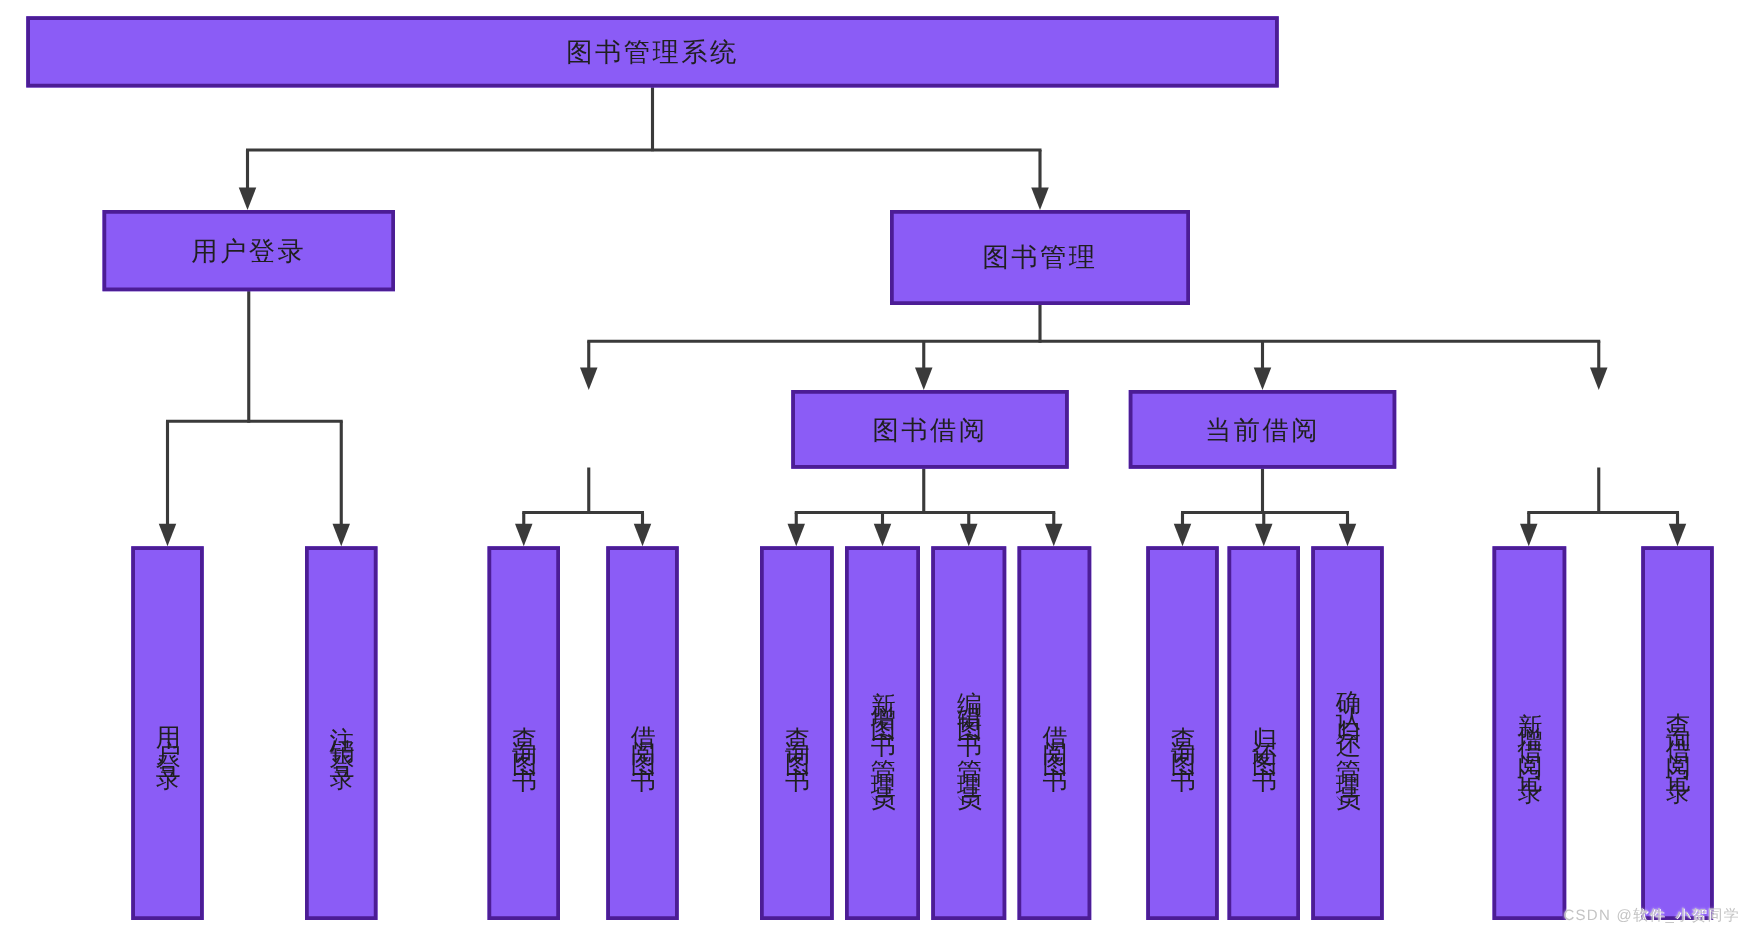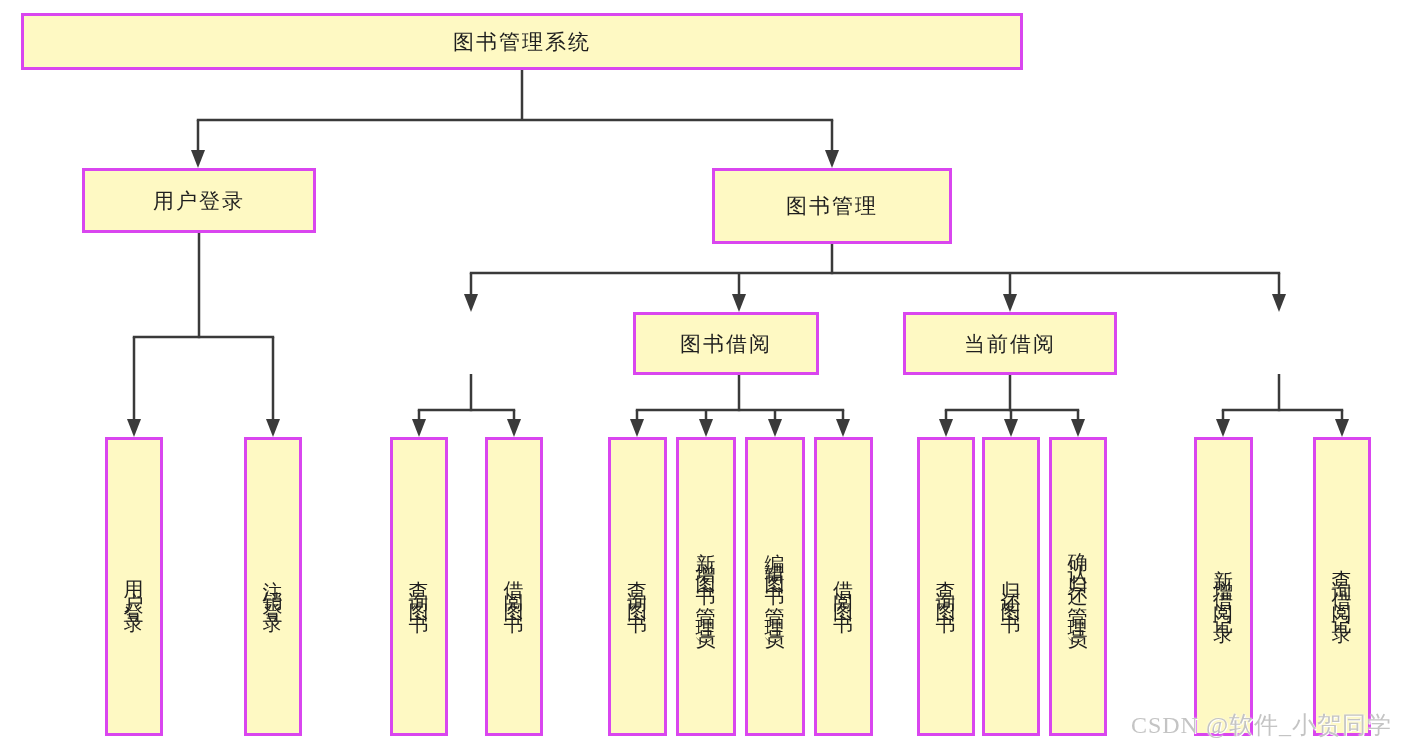--- a/index.html
+++ b/index.html
@@ -2,34 +2,34 @@
 <html><head>
 <meta charset="utf-8">
 <style>
   html,body{margin:0;padding:0;background:#ffffff;}
   .stage{
     position:relative;width:1405px;height:747px;background:#ffffff;
     font-family:"Liberation Sans", sans-serif;color:#1f1f1f;overflow:hidden;
   }
   .wires{position:absolute;left:0;top:0;z-index:1;}
   .box{
-    position:absolute;box-sizing:border-box;background:#fef9c3;
-    border:3px solid #d946ef;display:flex;align-items:center;justify-content:center;
+    position:absolute;box-sizing:border-box;background:#8b5cf6;
+    border:3px solid #4c1d95;display:flex;align-items:center;justify-content:center;
     z-index:2;
     text-align:center;
   }
   .hbox{font-size:21px;letter-spacing:2px;white-space:nowrap;}
   .vtext{
     writing-mode:vertical-rl;text-orientation:mixed;
     font-size:20px;letter-spacing:11px;line-height:1;
   }
   .watermark{
     position:absolute;right:13px;bottom:6px;z-index:5;
-    font-size:24px;letter-spacing:1px;color:#c4c4c4;
-    text-shadow:0 0 2px #ffffff, 1px 1px 0 #ffffff;white-space:nowrap;font-family:Liberation Serif, serif;
+    font-size:12px;letter-spacing:1px;color:#c4c4c4;
+    text-shadow:0 0 2px #ffffff, 1px 1px 0 #ffffff;white-space:nowrap;
   }
 </style>
 </head>
 <body>
 
 <div class="stage">
 
   <svg class="wires" width="1405" height="747" viewBox="0 0 1405 747">
     <g stroke="#3a3a3a" stroke-width="2.5" fill="none">
 
@@ -117,21 +117,21 @@
     <span>图书管理系统</span>
   </div>
 
   <div class="box hbox" style="left:82px;top:168px;width:234px;height:65px">
     <span>用户登录</span>
   </div>
   <div class="box hbox" style="left:712px;top:168px;width:240px;height:76px">
     <span>图书管理</span>
   </div>
 
-  <div class="box hbox" style="left:633px;top:312px;width:186px;height:63px">
+  <div class="box hbox" style="left:633px;top:312px;width:222px;height:63px">
     <span>图书借阅</span>
   </div>
   <div class="box hbox" style="left:903px;top:312px;width:214px;height:63px">
     <span>当前借阅</span>
   </div>
 
   <div class="box" style="left:105px;top:437px;width:58px;height:299px">
     <span class="vtext">用户登录</span>
   </div>
   <div class="box" style="left:244px;top:437px;width:58px;height:299px">

